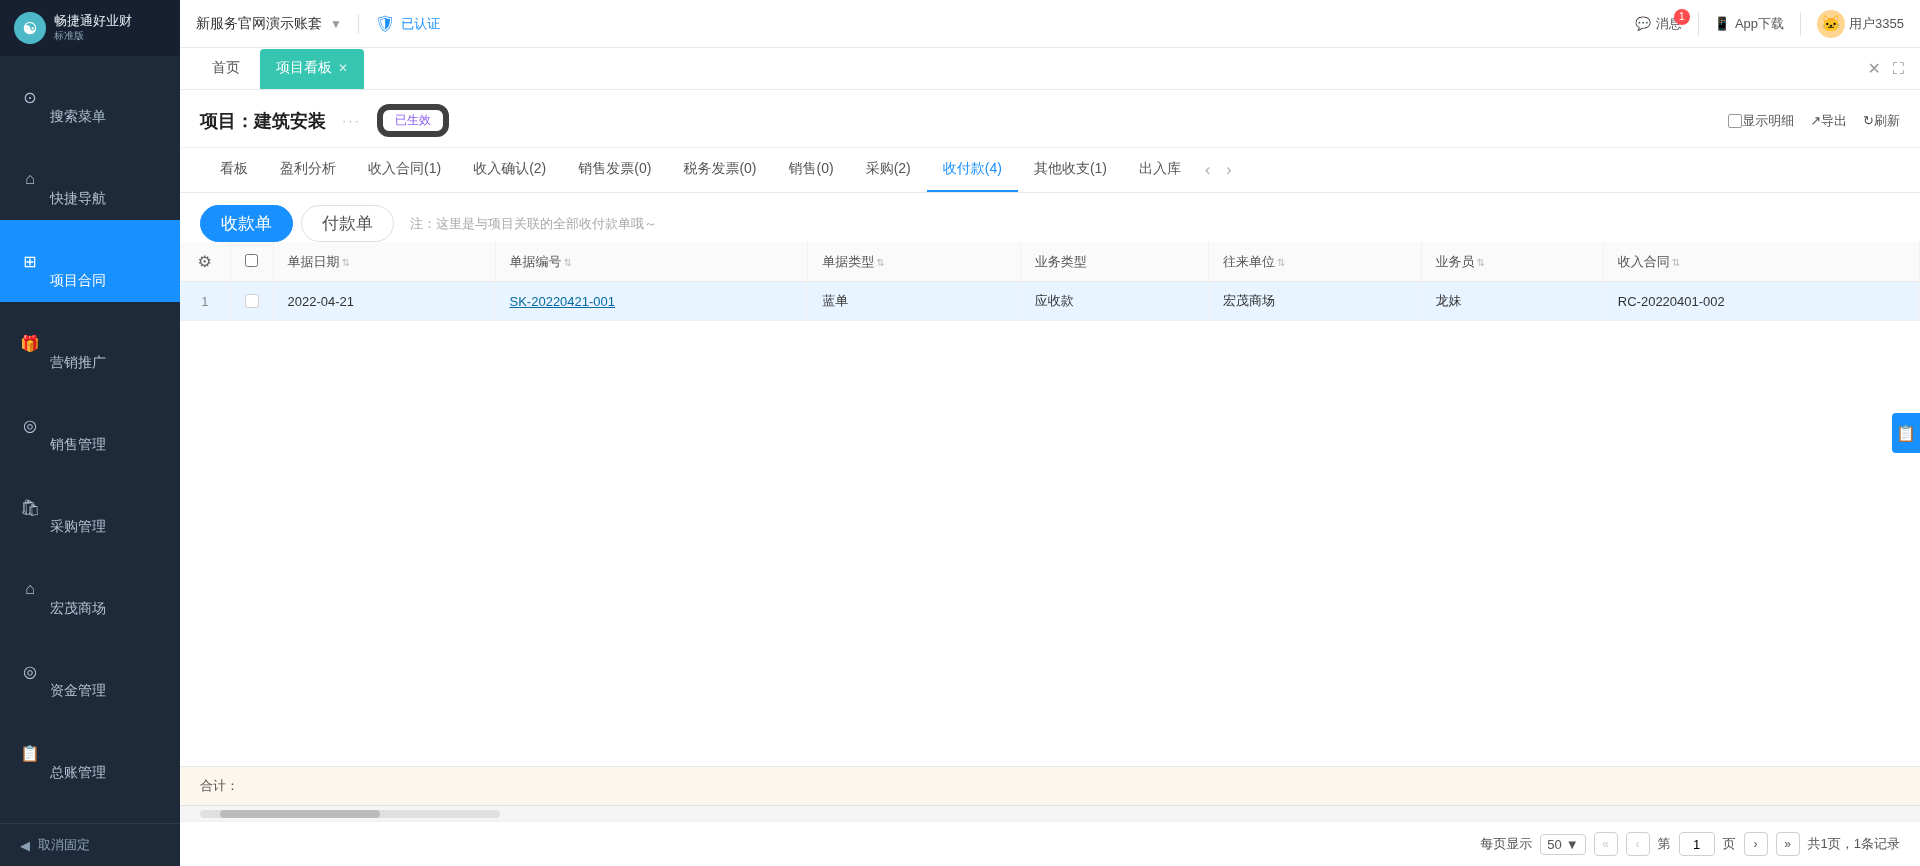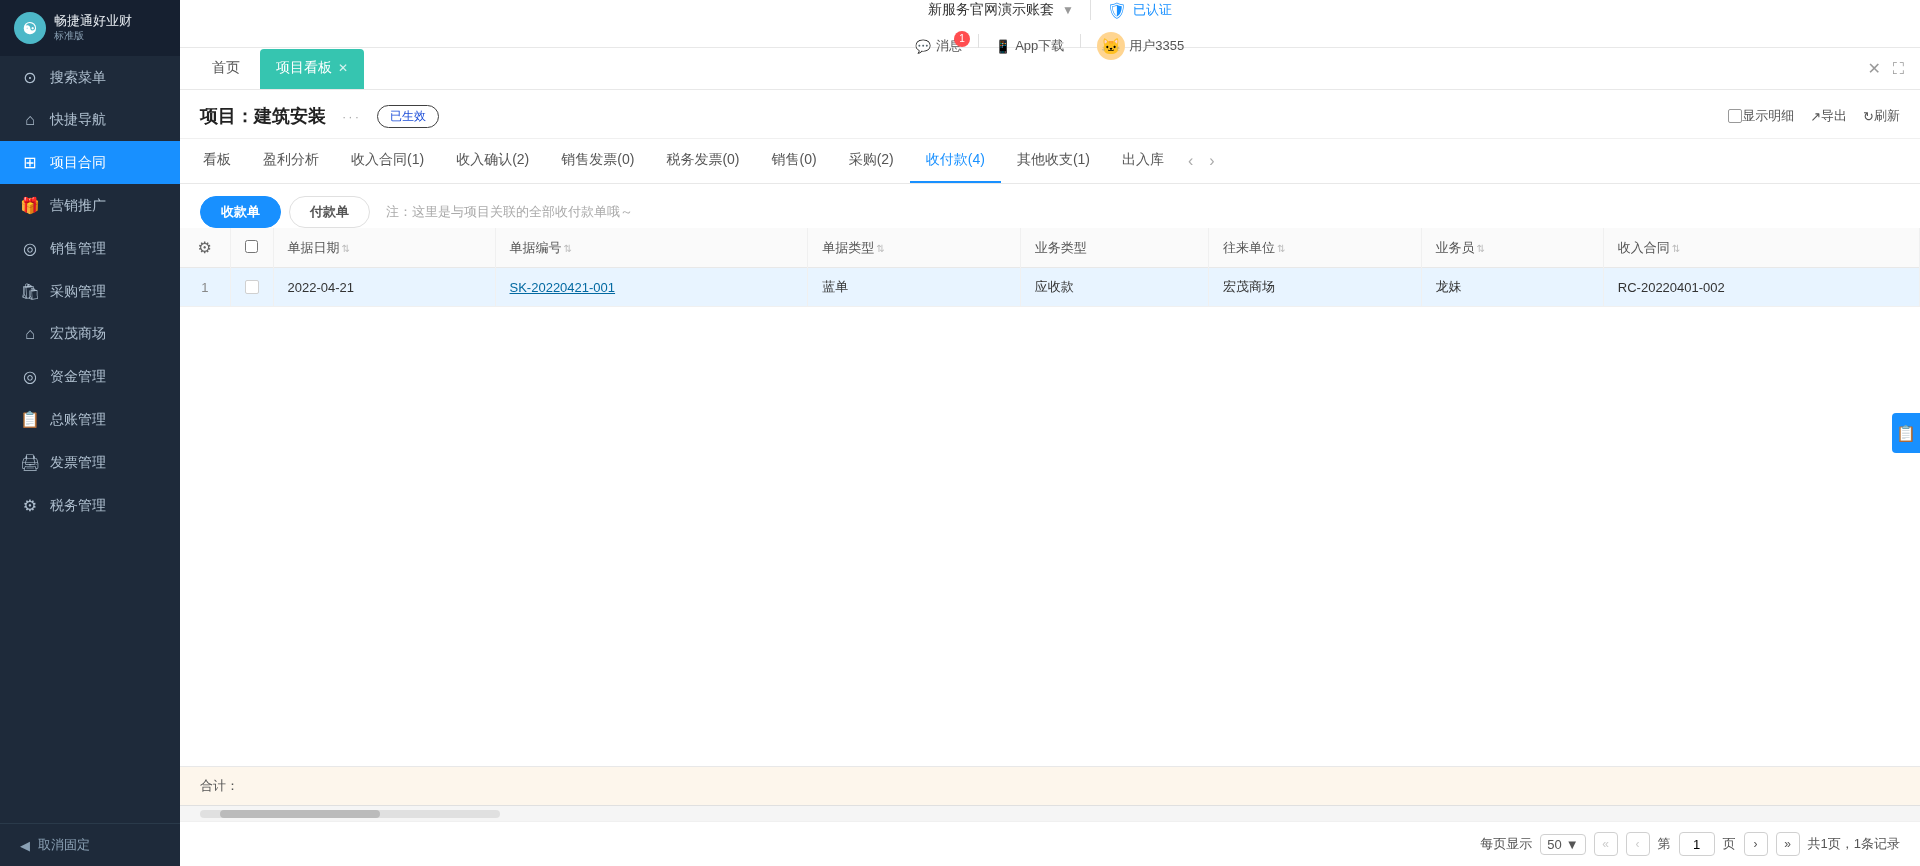--- a/index.html
+++ b/index.html
@@ -37,21 +37,21 @@
     .sidebar-scroll::-webkit-scrollbar-thumb { background: #3a4d60; }
 
     .sidebar-item {
       display: flex; align-items: center; gap: 10px;
       padding: 12px 20px;
       cursor: pointer; color: #b0c0d0;
       transition: background 0.2s;
     }
     .sidebar-item.active { background: #1890ff; color: white; }
     .sidebar-item-icon { font-size: 16px; width: 20px; text-align: center; flex-shrink: 0; }
-    .sidebar-item-label { font-size: 14px; }
+    .sidebar-item-label { font-size: 14px; margin-top: 40px; }
 
     .sidebar-unfix {
       padding: 12px 20px;
       color: #8aa0b4;
       font-size: 13px;
       display: flex; align-items: center; gap: 8px;
       cursor: pointer;
       border-top: 1px solid #2a3a4a;
     }
 
@@ -66,21 +66,20 @@
 
     
     .topbar {
       height: 48px;
       background: white;
       border-bottom: 1px solid #e8e8e8;
       display: flex;
       align-items: center;
       padding: 0 16px;
       gap: 12px;
-      flex-direction: column;
     }
     .topbar-left { flex: 1; display: flex; align-items: center; gap: 8px; }
     .topbar-workspace { font-size: 14px; color: #333; }
     .topbar-dropdown-icon { color: #999; font-size: 12px; cursor: pointer; }
     .topbar-divider { width: 1px; height: 20px; background: #e0e0e0; margin: 0 8px; }
     .topbar-certified { display: flex; align-items: center; gap: 6px; color: #1890ff; font-size: 13px; }
     .certified-icon { color: #1890ff; font-size: 16px; }
 
     .topbar-right { display: flex; align-items: center; gap: 16px; }
     .topbar-action { display: flex; align-items: center; gap: 4px; cursor: pointer; color: #555; font-size: 13px; position: relative; }
@@ -136,35 +135,35 @@
     .project-header {
       padding: 14px 20px 10px;
       display: flex;
       align-items: center;
       gap: 16px;
       border-bottom: 1px solid #f0f0f0;
     }
     .project-title { font-size: 18px; font-weight: bold; color: #222; }
     .project-more { color: #aaa; cursor: pointer; letter-spacing: 2px; }
     .project-status {
-      border: 1px solid #404040;
-      color: #1d4ed8;
+      border: 6px solid #404040;
+      color: #8b5cf6;
       border-radius: 12px;
       padding: 2px 12px;
       font-size: 12px;
     }
     .project-actions { margin-left: auto; display: flex; align-items: center; gap: 16px; }
     .project-action-item { display: flex; align-items: center; gap: 0; cursor: pointer; color: #555; font-size: 13px; }
     .checkbox-icon { width: 14px; height: 14px; border: 1px solid #999; border-radius: 2px; }
 
     
     .sub-nav {
       display: flex;
       align-items: center;
-      padding: 0 7px;
+      padding: 0 24px;
       border-bottom: 1px solid #e8e8e8;
       gap: 0;
       background: white;
     }
     .sub-nav-item {
       padding: 12px 16px;
       cursor: pointer;
       font-size: 14px;
       color: #555;
       border-bottom: 2px solid transparent;
@@ -178,25 +177,24 @@
       display: flex;
       align-items: center;
       padding: 12px 20px 0;
       gap: 8px;
       background: white;
     }
     .content-tab-btn {
       padding: 6px 20px;
       border-radius: 20px;
       cursor: pointer;
-      font-size: 13px;
+      font-size: 17px;
       border: 1px solid #e0e0e0;
       color: #555;
       background: white;
-      font-weight: bold;
     }
     .content-tab-btn.active {
       background: #1890ff;
       color: white;
       border-color: #1890ff;
     }
     .content-tab-note { color: #aaa; font-size: 13px; padding: 6px 8px; }
 
     
     .table-container {

